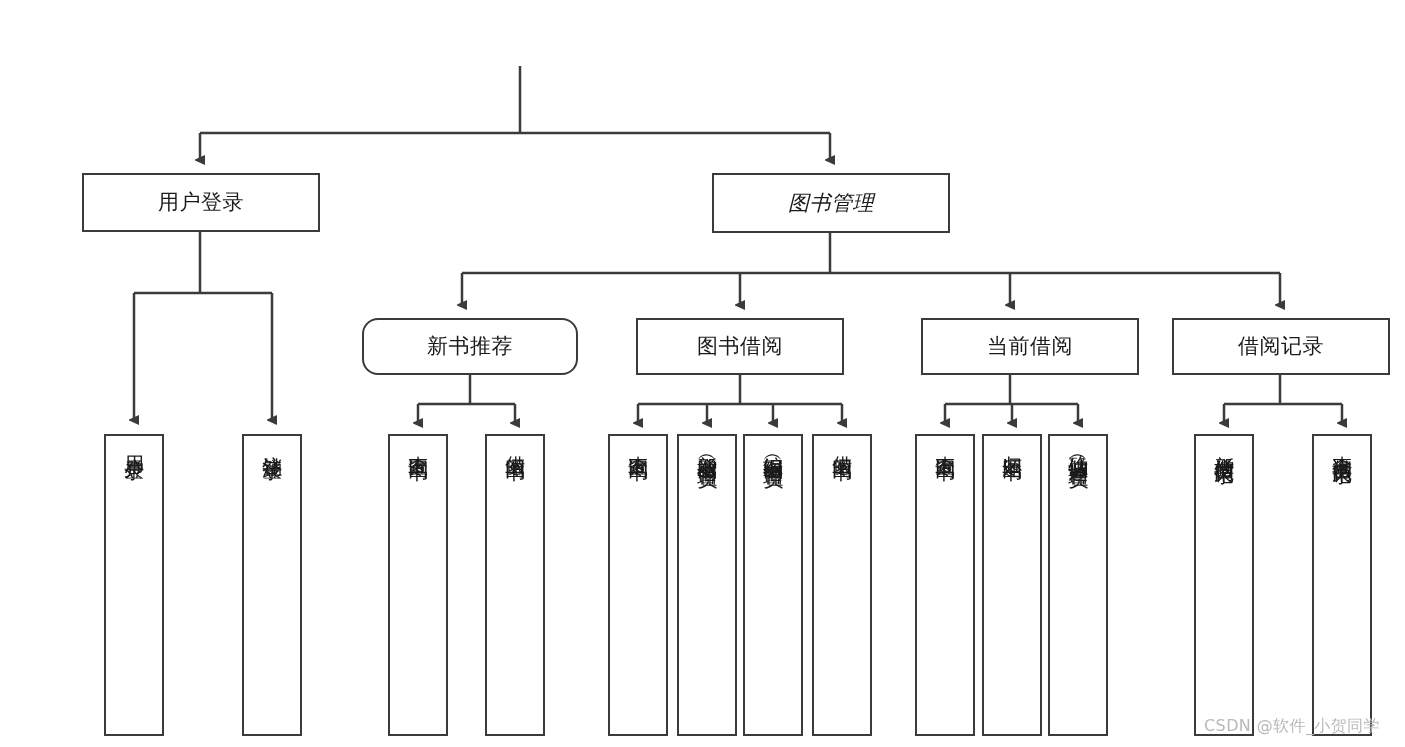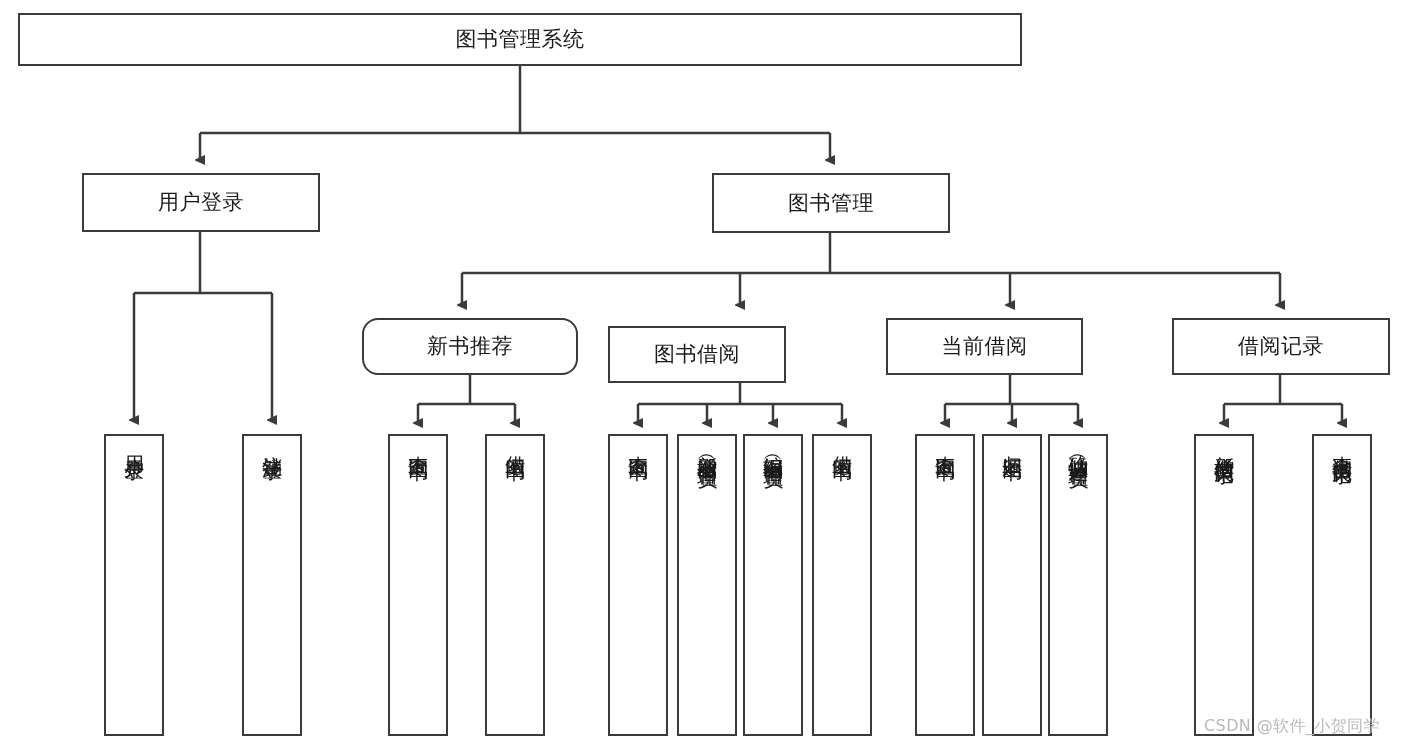--- a/index.html
+++ b/index.html
@@ -100,38 +100,35 @@
       <path d="M1012,404 L1012,423" marker-end="url(#arrow)"></path>
       <path d="M1078,404 L1078,423" marker-end="url(#arrow)"></path>
 
       <path d="M1280,375 L1280,404"></path>
       <path d="M1224,404 L1342,404"></path>
       <path d="M1224,404 L1224,423" marker-end="url(#arrow)"></path>
       <path d="M1342,404 L1342,423" marker-end="url(#arrow)"></path>
     </g>
   </svg>
 
-  <div class="node" style="left:18px;top:13px;width:1004px;height:53px;">
-    <span class="lbl">图书管理系统</span>
-  </div>
 
   <div class="node" style="left:82px;top:173px;width:238px;height:59px;">
     <span class="lbl">用户登录</span>
   </div>
-  <div class="node" style="left:712px;top:173px;width:238px;height:60px;">
+  <div class="node" style="left:712px;top:173px;width:238px;height:60px;font-style:italic;">
     <span class="lbl">图书管理</span>
   </div>
 
   <div class="node" style="left:362px;top:318px;width:216px;height:57px;border-radius:16px;">
     <span class="lbl">新书推荐</span>
   </div>
-  <div class="node" style="left:608px;top:318px;width:178px;height:57px;margin-top:8px;">
+  <div class="node" style="left:636px;top:318px;width:208px;height:57px;">
     <span class="lbl">图书借阅</span>
   </div>
-  <div class="node" style="left:886px;top:318px;width:197px;height:57px;">
+  <div class="node" style="left:921px;top:318px;width:218px;height:57px;">
     <span class="lbl">当前借阅</span>
   </div>
   <div class="node" style="left:1172px;top:318px;width:218px;height:57px;text-align:right;">
     <span class="lbl">借阅记录</span>
   </div>
 
   <div class="node leaf" style="left:104px;top:434px;width:60px;height:302px;">
     <span class="lbl">用户登录</span>
   </div>
   <div class="node leaf" style="left:242px;top:434px;width:60px;height:302px;">

